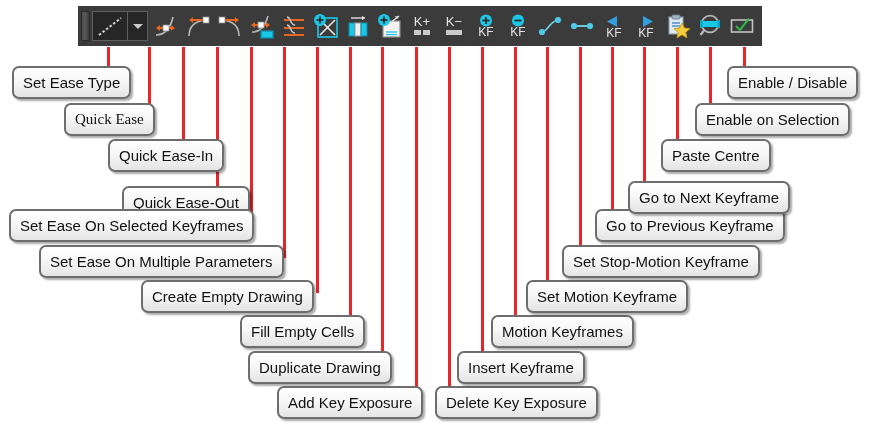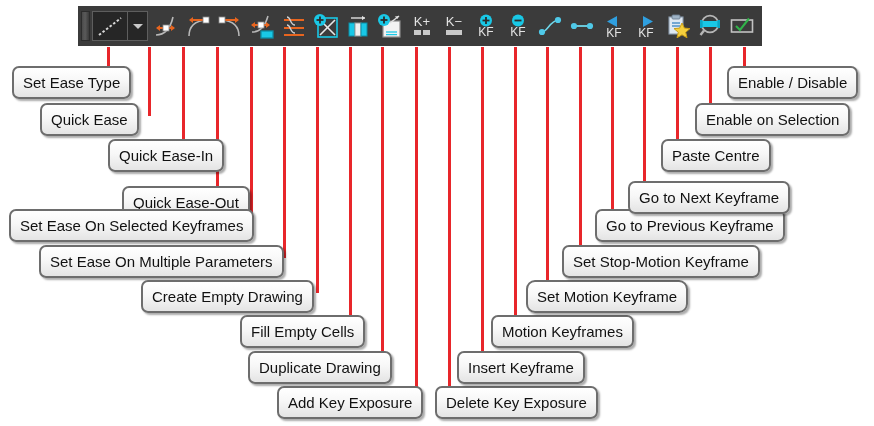--- a/index.html
+++ b/index.html
@@ -295,33 +295,33 @@
       <svg width="28" height="28" viewBox="0 0 28 28">
         <rect x="3.5" y="8" width="21" height="12" fill="none" stroke="#c2c2c2" stroke-width="1.6"></rect>
         <path d="M8 14 L12 18 L21 6.5" fill="none" stroke="#31b34a" stroke-width="2.1"></path>
       </svg>
     </div>
 
   </div>
 
   <div id="labels">
       <div class="label" style="left: 12px; top: 66px;">Set Ease Type</div>
-      <div class="label" style="left: 40px; top: 103px;">Quick Ease</div>
+      <div class="label" style="left: 64px; top: 103px; font-family: Liberation Serif, serif;">Quick Ease</div>
       <div class="label" style="left: 76px; top: 139px; margin-left: 32px;">Quick Ease-In</div>
       <div class="label" style="left: 90px; top: 186px; margin-left: 32px;">Quick Ease-Out</div>
       <div class="label" style="left: 9px; top: 209px;">Set Ease On Selected Keyframes</div>
       <div class="label" style="left: 39px; top: 245px;">Set Ease On Multiple Parameters</div>
       <div class="label" style="left: 141px; top: 280px;">Create Empty Drawing</div>
       <div class="label" style="left: 240px; top: 315px;">Fill Empty Cells</div>
       <div class="label" style="left: 248px; top: 351px;">Duplicate Drawing</div>
       <div class="label" style="left: 277px; top: 386px;">Add Key Exposure</div>
       <div class="label" style="left: 435px; top: 386px;">Delete Key Exposure</div>
       <div class="label" style="left: 457px; top: 351px;">Insert Keyframe</div>
       <div class="label" style="left: 491px; top: 315px;">Motion Keyframes</div>
-      <div class="label" style="left: 526px; top: 280px; border-radius: 9px;">Set Motion Keyframe</div>
+      <div class="label" style="left: 526px; top: 280px;">Set Motion Keyframe</div>
       <div class="label" style="left: 562px; top: 245px;">Set Stop-Motion Keyframe</div>
       <div class="label" style="left: 595px; top: 209px;">Go to Previous Keyframe</div>
       <div class="label" style="left: 628px; top: 174px; margin-top: 7px;">Go to Next Keyframe</div>
       <div class="label" style="left: 661px; top: 139px;">Paste Centre</div>
       <div class="label" style="left: 695px; top: 103px;">Enable on Selection</div>
       <div class="label" style="left: 727px; top: 66px;">Enable / Disable</div>
     </div>
 
 </div>
 

